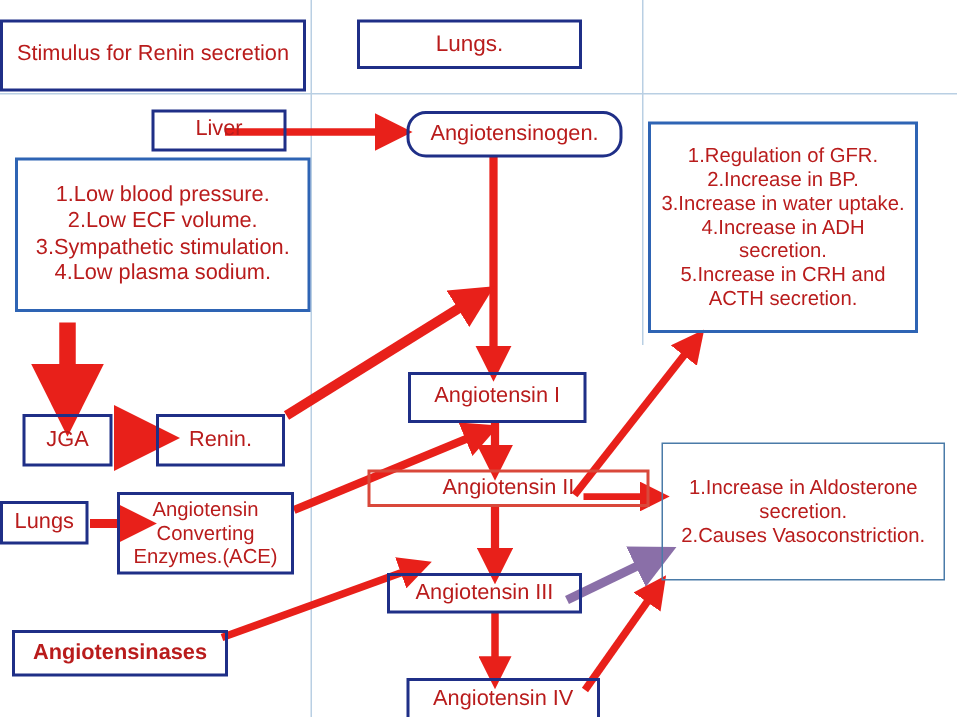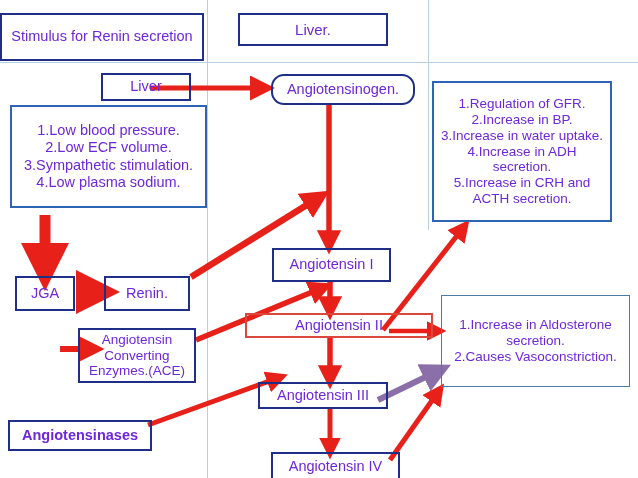--- a/index.html
+++ b/index.html
@@ -20,21 +20,21 @@
 
   .box{
     position:absolute;
     box-sizing:border-box;
     background:transparent;
     border:2px solid #1f2f87;
     display:flex;
     align-items:center;
     justify-content:center;
     text-align:center;
-    color:#6d28d9;
+    color:#b91c1c;
     line-height:1.18;
     white-space:pre-line;
   }
   .box.blue-light{border:2px solid #2e64b4;}
   .box.steel{border:1px solid #4a7ba8;}
   .box.redbox{border:2px solid #d9483b;}
   .t14{font-size:14.5px;}
   .t15{font-size:15px;}
   .t13{font-size:13.5px;}
 </style>
@@ -86,21 +86,21 @@
 
     <line x1="389" y1="331" x2="437" y2="331" stroke="#e8201a" stroke-width="4.5" marker-end="url(#ahRb)"></line>
 
     <line x1="378" y1="400" x2="438" y2="371" stroke="#8a6fa8" stroke-width="6" marker-end="url(#ahP)"></line>
 
     <line x1="390" y1="460" x2="438" y2="392" stroke="#e8201a" stroke-width="5" marker-end="url(#ahRb)"></line>
   </svg>
 
   <div class="box t14" style="left:0px;top:13px;width:204px;height:48px;">Stimulus for Renin secretion</div>
 
-  <div class="box t15" style="left:238px;top:13px;width:150px;height:33px;">Liver.</div>
+  <div class="box t15" style="left:238px;top:13px;width:150px;height:33px;">Lungs.</div>
 
   <div class="box t14" style="left:101px;top:73px;width:90px;height:28px;">Liver</div>
 
   <div class="box t14" style="left:271px;top:74px;width:144px;height:31px;border-radius:13px;">Angiotensinogen.</div>
 
   <div class="box t14 blue-light" style="left:10px;top:105px;width:197px;height:103px;">1.Low blood pressure.
 2.Low ECF volume.
 3.Sympathetic stimulation.
 4.Low plasma sodium.</div>
 
@@ -113,20 +113,21 @@
 ACTH secretion.</div>
 
   <div class="box t14" style="left:272px;top:248px;width:119px;height:34px;">Angiotensin I</div>
 
   <div class="box t14" style="left:104px;top:276px;width:86px;height:35px;">Renin.</div>
 
   <div class="box t14" style="left:15px;top:276px;width:60px;height:35px;">JGA</div>
 
   <div class="box t14 redbox" style="left:245px;top:313px;width:188px;height:25px;">Angiotensin II</div>
 
+  <div class="box t14" style="left:0px;top:334px;width:59px;height:29px;">Lungs</div>
 
   <div class="box t13" style="left:78px;top:328px;width:118px;height:55px;">Angiotensin
 Converting
 Enzymes.(ACE)</div>
 
   <div class="box t13 steel" style="left:441px;top:295px;width:189px;height:92px;">1.Increase in Aldosterone
 secretion.
 2.Causes Vasoconstriction.</div>
 
   <div class="box t14" style="left:258px;top:382px;width:130px;height:27px;">Angiotensin III</div>

